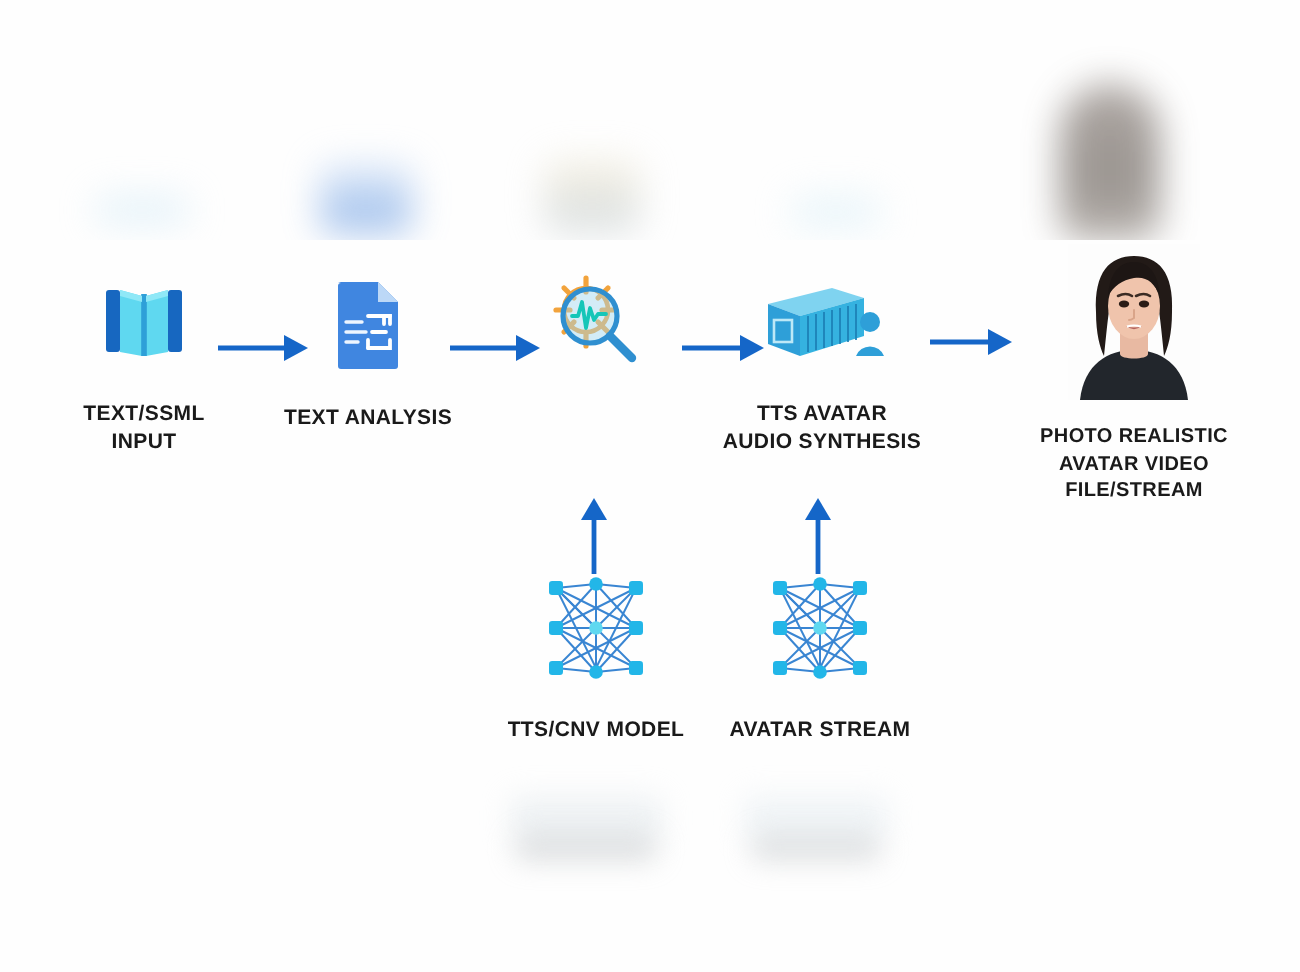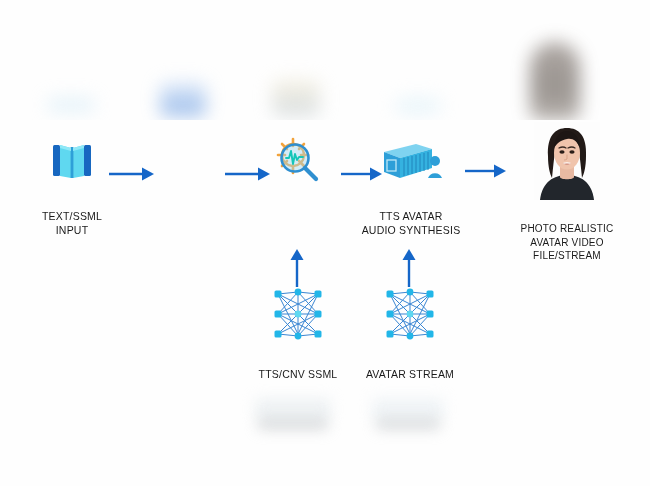--- a/index.html
+++ b/index.html
@@ -25,23 +25,23 @@
   .ghost-b{position:absolute;filter:blur(7px);opacity:.5;}
   .b1{left:255px;top:398px;width:76px;height:22px;background:#dfe6ea;border-radius:4px;}
   .b1b{left:258px;top:418px;width:70px;height:12px;background:#b9bdc0;border-radius:3px;}
   .b2{left:372px;top:398px;width:72px;height:22px;background:#e2eaef;border-radius:4px;}
   .b2b{left:376px;top:418px;width:64px;height:12px;background:#bcc0c3;border-radius:3px;}
 
   
   .node{position:absolute;text-align:center;}
   .node .icon{display:block;margin:0 auto;}
   .lbl{
-    font-size:10.5px;font-weight:normal;color:#1a1a1a;
+    font-size:10.5px;font-weight:bold;color:#1a1a1a;
     line-height:13.5px;letter-spacing:.2px;white-space:pre-line;
-    margin-top:22px;
+    margin-top:12px;
   }
   .lbl-sm{font-size:10px;}
 
   .arrow{position:absolute;}
   .photo-wrap{width:66px;height:78px;margin:0 auto;overflow:hidden;position:relative;background:#fdfdfd;}
 </style>
 </head>
 <body>
 
 <div id="stage">
@@ -70,20 +70,43 @@
 INPUT</div>
   </div>
 
   <div class="arrow" style="left:108px;top:165px;">
     <svg width="48" height="18" viewBox="0 0 48 18">
       <line x1="1" y1="9" x2="36" y2="9" stroke="#1566c8" stroke-width="2.4"></line>
       <path d="M34 2.5 L46 9 L34 15.5 Z" fill="#1566c8"></path>
     </svg>
   </div>
 
+  <div class="node" style="left:136px;top:138px;width:96px;">
+    <span class="icon">
+      <svg width="40" height="48" viewBox="0 0 40 48">
+        <path d="M5 3 h20 l10 10 v32 a1.5 1.5 0 0 1 -1.5 1.5 h-27 a1.5 1.5 0 0 1 -1.5 -1.5 v-40 a1.5 1.5 0 0 1 1.5 -1.5 z" fill="#4086e0"></path>
+        <path d="M25 3 l10 10 h-10 z" fill="#bcd8f7"></path>
+        <g stroke="#eef6ff" stroke-width="1.7" fill="none" stroke-linecap="round">
+          <line x1="9" y1="23" x2="17" y2="23"></line>
+          <line x1="9" y1="28" x2="19" y2="28"></line>
+          <line x1="9" y1="33" x2="15" y2="33"></line>
+        </g>
+        <g stroke="#ffffff" stroke-width="1.9" fill="none" stroke-linecap="round">
+          <path d="M20 20 h8 v4"></path>
+          <path d="M31 20 h0"></path>
+          <path d="M28 20 h3 v4"></path>
+          <path d="M20 36 v-4"></path>
+          <path d="M20 36 h8"></path>
+          <path d="M31 32 v4 h-3"></path>
+          <line x1="22" y1="28" x2="29" y2="28"></line>
+        </g>
+      </svg>
+    </span>
+    <div class="lbl">TEXT ANALYSIS</div>
+  </div>
 
   <div class="arrow" style="left:224px;top:165px;">
     <svg width="48" height="18" viewBox="0 0 48 18">
       <line x1="1" y1="9" x2="36" y2="9" stroke="#1566c8" stroke-width="2.4"></line>
       <path d="M34 2.5 L46 9 L34 15.5 Z" fill="#1566c8"></path>
     </svg>
   </div>
 
   <div class="node" style="left:250px;top:136px;width:92px;">
     <span class="icon">
@@ -222,21 +245,21 @@
           <rect x="4.5" y="44.5" width="7" height="7" rx="1.6"></rect>
           <rect x="44.5" y="44.5" width="7" height="7" rx="1.6"></rect>
           <rect x="4.5" y="24.5" width="7" height="7" rx="1.6"></rect>
           <rect x="44.5" y="24.5" width="7" height="7" rx="1.6"></rect>
           <circle cx="28" cy="6" r="3.4"></circle>
           <circle cx="28" cy="50" r="3.4"></circle>
           <circle cx="28" cy="28" r="3.4" fill="#5fd8f0"></circle>
         </g>
       </svg>
     </span>
-    <div class="lbl">TTS/CNV SSML</div>
+    <div class="lbl">TTS/CNV MODEL</div>
   </div>
 
   <div class="node" style="left:355px;top:286px;width:110px;">
     <span class="icon">
       <svg width="56" height="56" viewBox="0 0 56 56">
         <g stroke="#2f7fd0" stroke-width="1" opacity=".95" fill="none">
           <line x1="8" y1="8" x2="48" y2="48"></line>
           <line x1="48" y1="8" x2="8" y2="48"></line>
           <line x1="8" y1="8" x2="28" y2="28"></line>
           <line x1="8" y1="8" x2="48" y2="28"></line>

